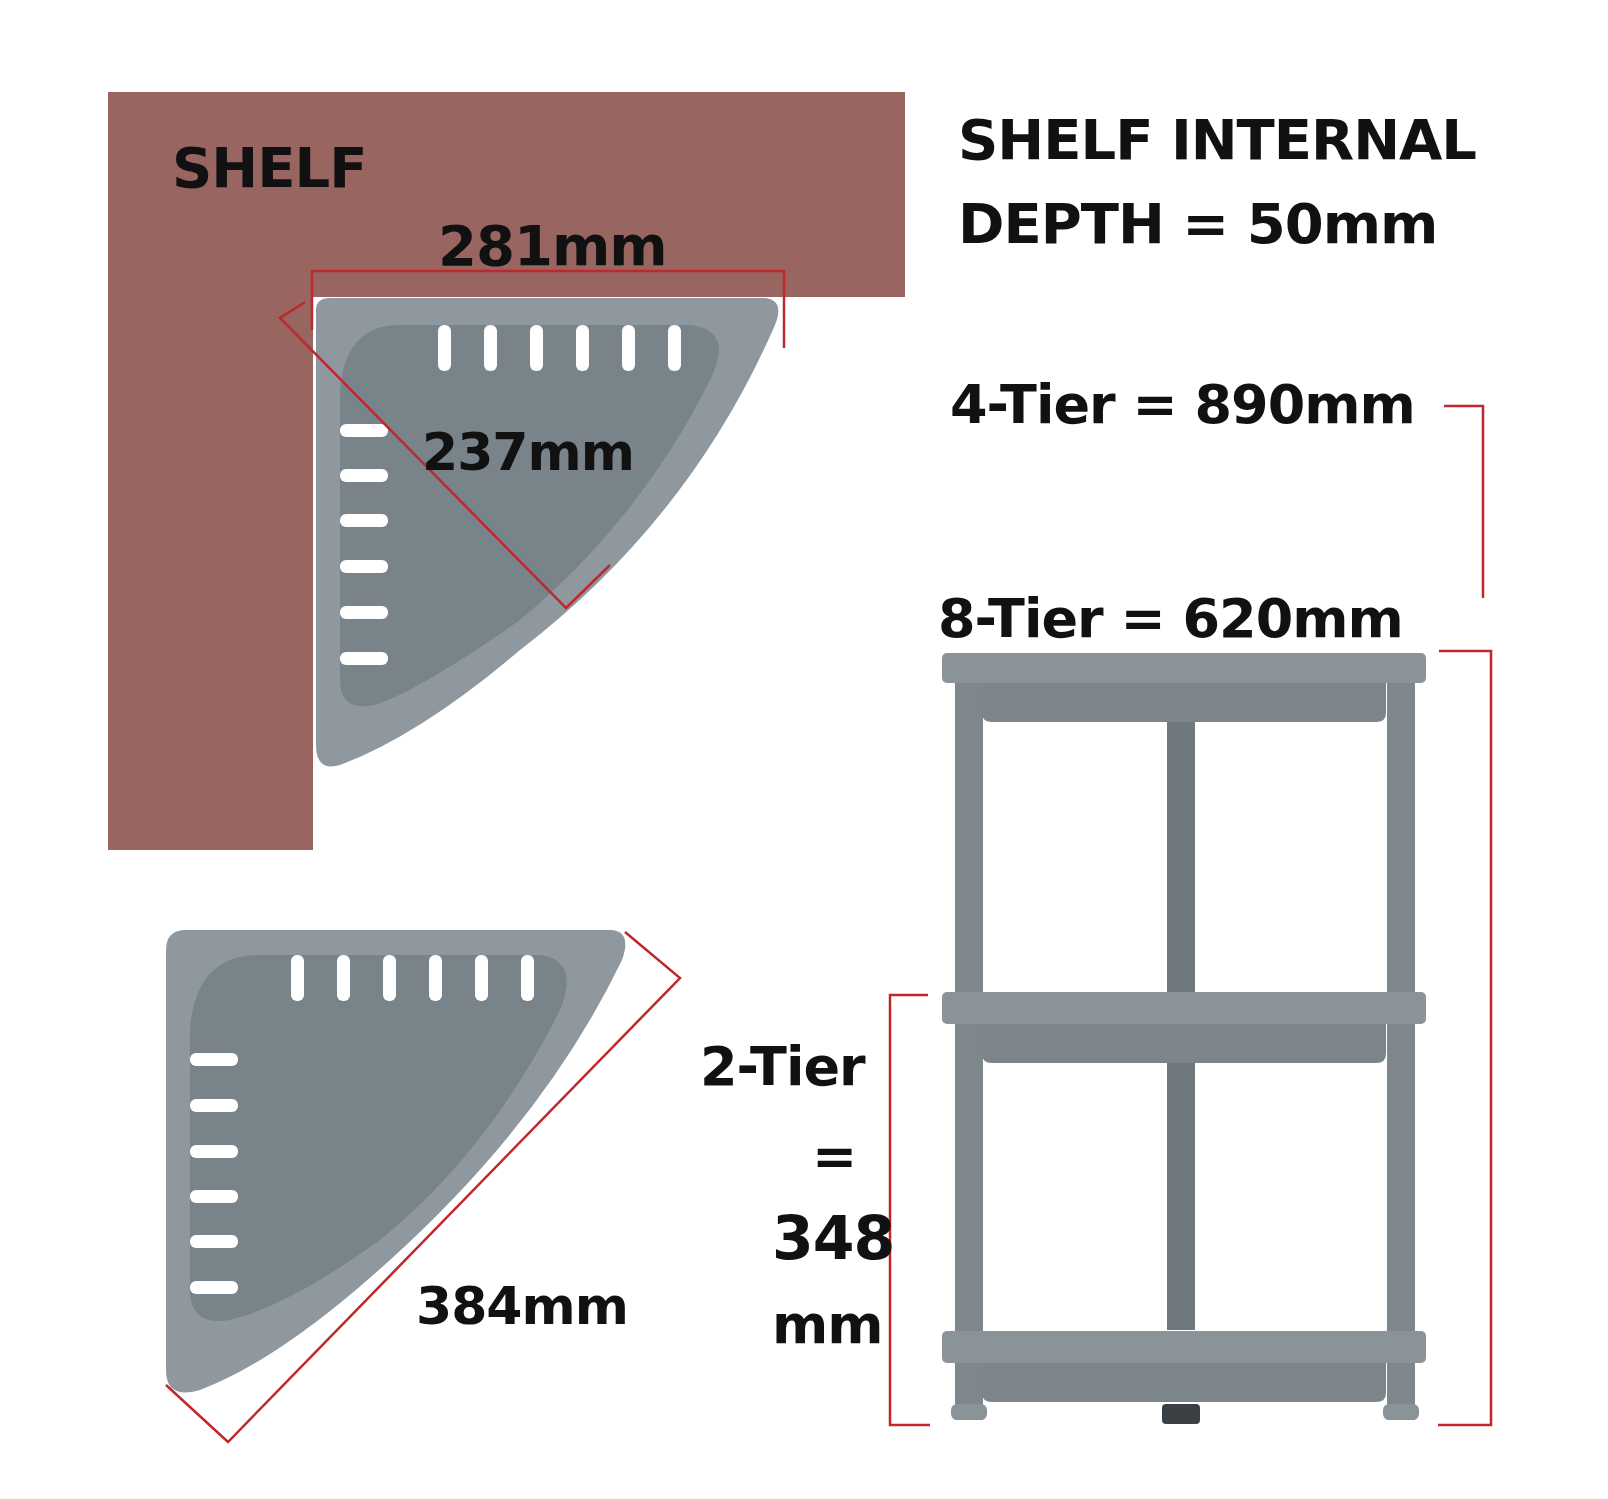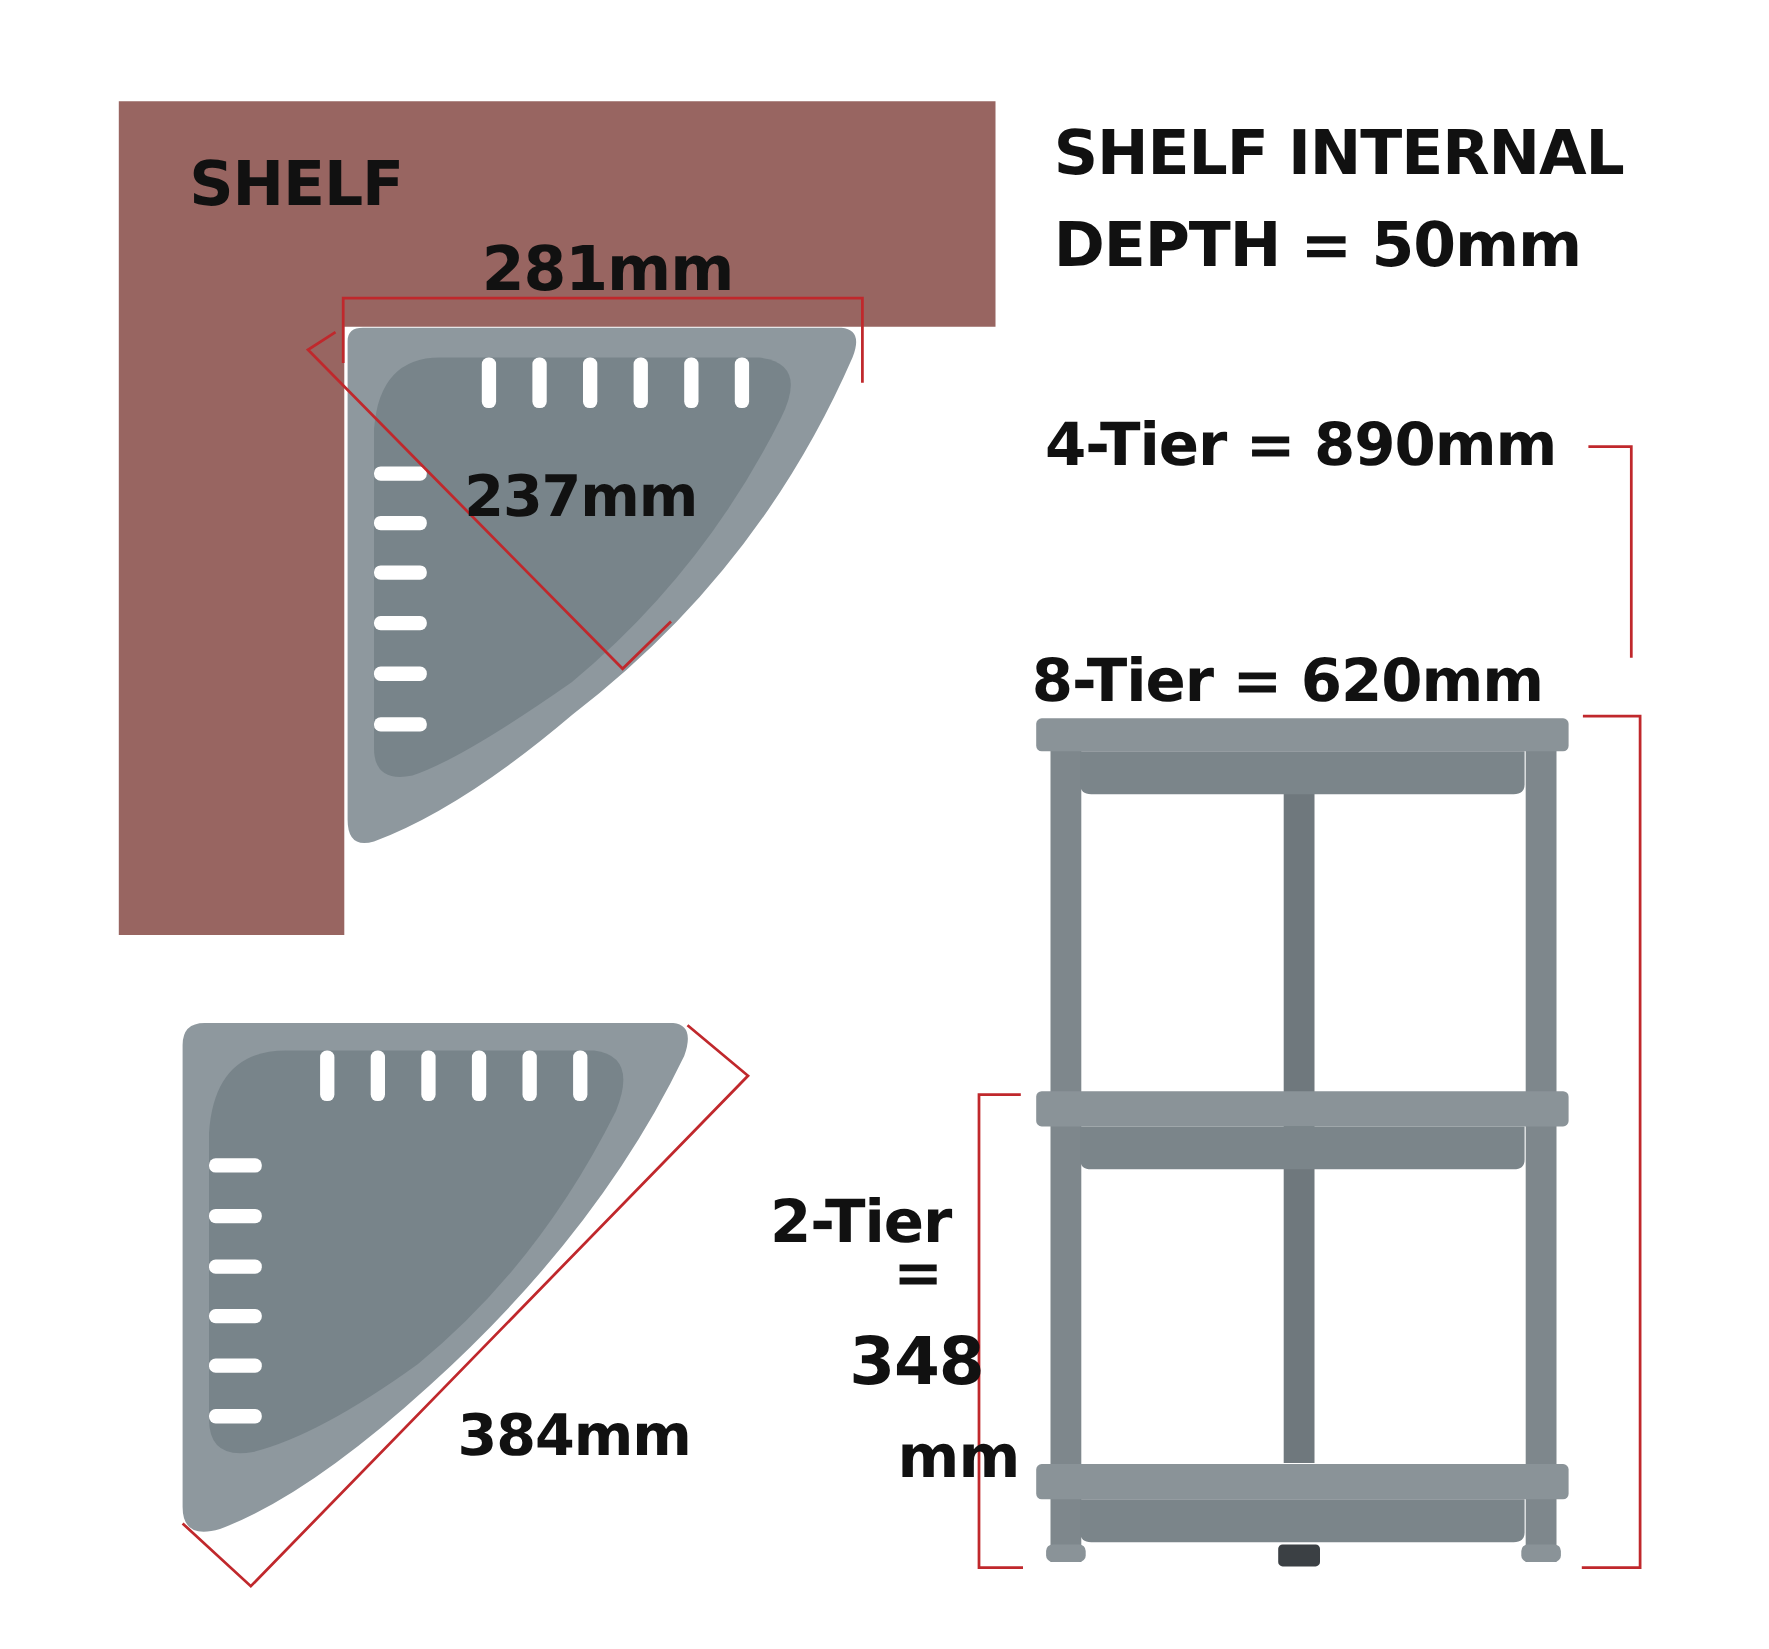--- a/index.html
+++ b/index.html
@@ -89,16 +89,16 @@
 <div class="lbl" style="left:438px;top:218px;font-size:56px;">281mm</div>
 <div class="lbl" style="left:422px;top:410px;font-size:52px;margin-top:16px;">237mm</div>
 <div class="lbl" style="left:396px;top:1280px;font-size:52px;margin-left:20px;">384mm</div>
 
 <div class="lbl" style="left:958px;top:112px;font-size:56px;text-align:right;">SHELF INTERNAL</div>
 <div class="lbl" style="left:958px;top:196px;font-size:56px;">DEPTH = 50mm</div>
 
 <div class="lbl" style="left:950px;top:378px;font-size:54px;">4-Tier = 890mm</div>
 <div class="lbl" style="left:938px;top:592px;font-size:54px;">8-Tier = 620mm</div>
 
-<div class="lbl" style="left:700px;top:1040px;font-size:54px;margin-top:44px;">2-Tier</div>
+<div class="lbl" style="left:700px;top:1040px;font-size:54px;">2-Tier</div>
 <div class="lbl" style="left:812px;top:1130px;font-size:54px;">=</div>
 <div class="lbl" style="left:772px;top:1208px;font-size:60px;">348</div>
-<div class="lbl" style="left:772px;top:1298px;font-size:54px;margin-left:44px;">mm</div>
+<div class="lbl" style="left:772px;top:1298px;font-size:54px;">mm</div>
 
 </body></html>

